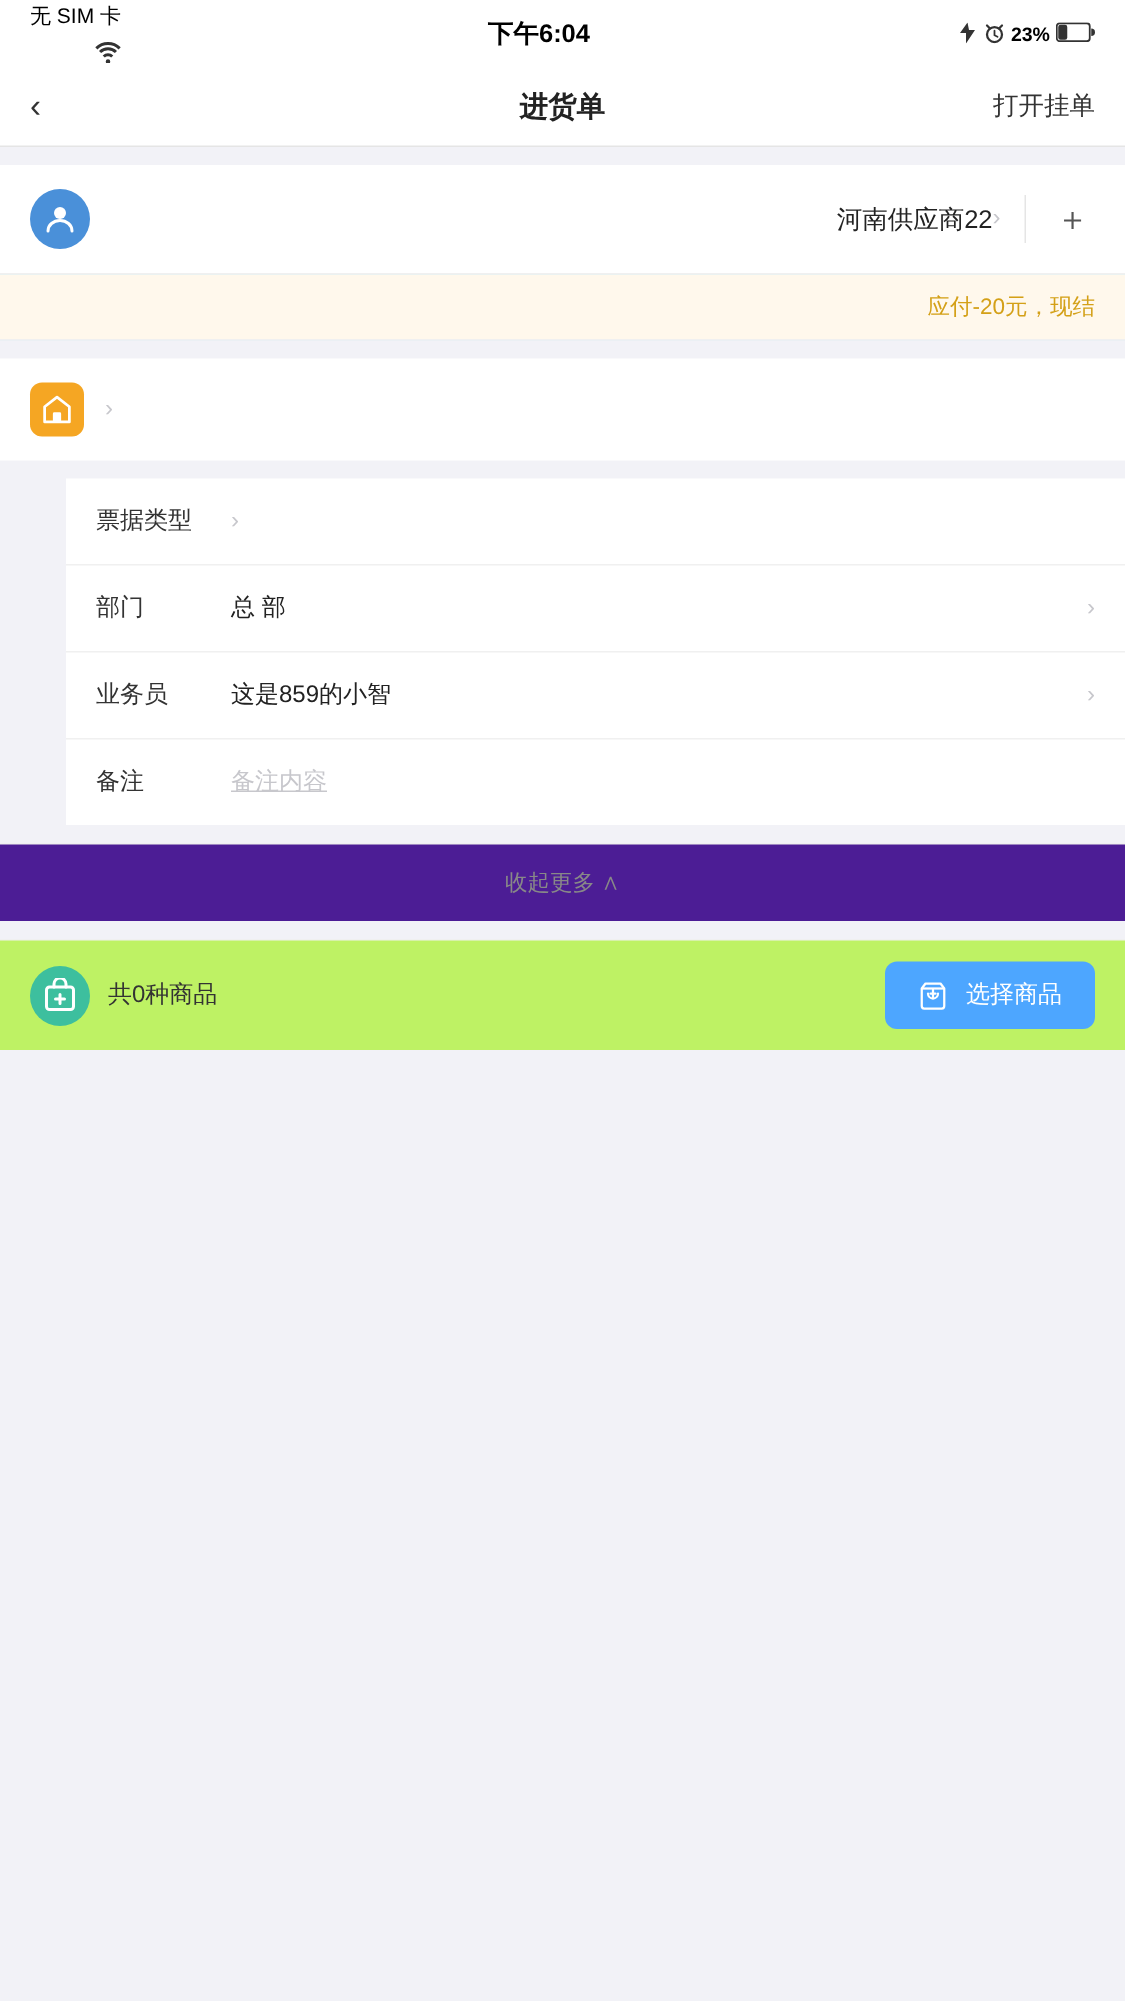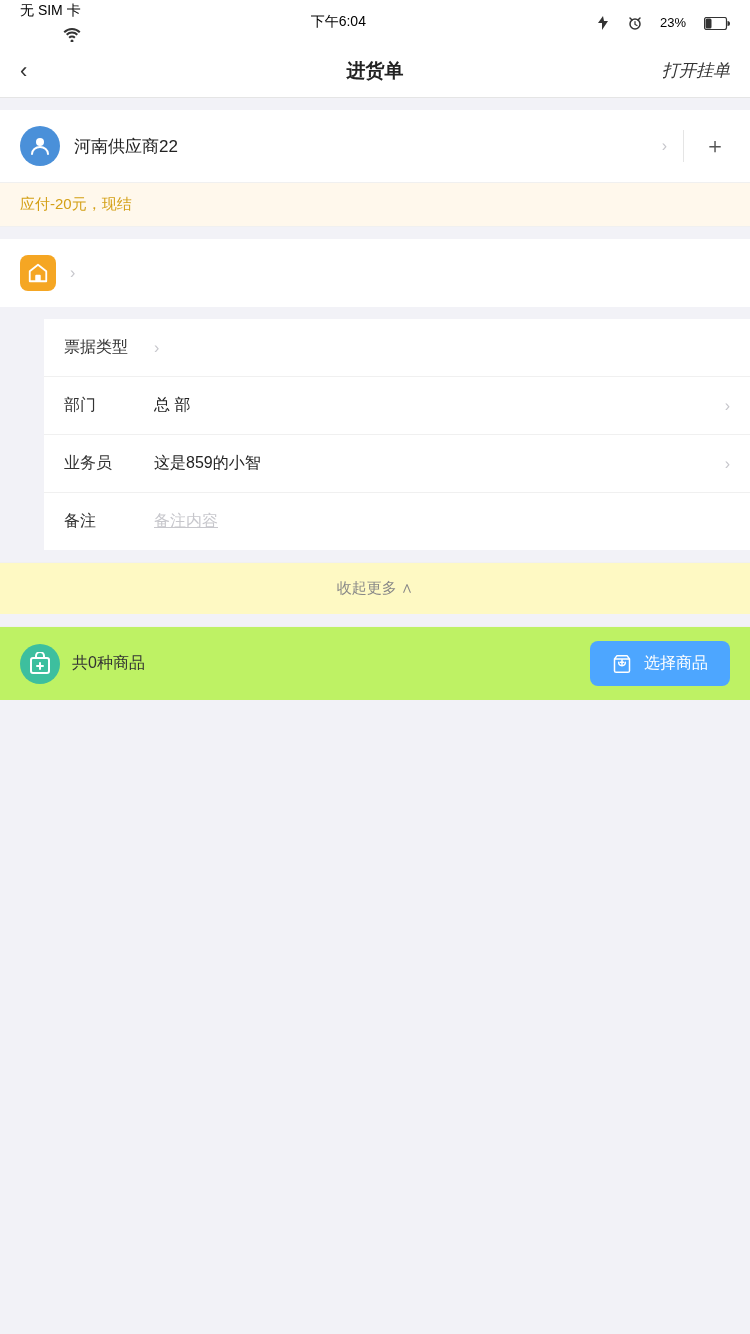--- a/index.html
+++ b/index.html
@@ -17,52 +17,52 @@
       height: 44px;
       background: #fff;
       display: flex;
       align-items: center;
       justify-content: space-between;
       padding: 0 20px;
       font-size: 15px;
       font-weight: 500;
     }
     .status-left { display: flex; align-items: flex-end; gap: 8px; font-size: 14px; flex-direction: column; }
-    .status-center { font-size: 14px; font-weight: 400; }
-    .status-right { display: flex; align-items: flex-end; gap: 18px; font-size: 13px; }
+    .status-center { font-size: 17px; font-weight: 700; }
+    .status-right { display: flex; align-items: flex-start; gap: 4px; font-size: 13px; font-weight: bold; }
     .nav-back {
       font-size: 22px;
       color: #333;
       cursor: pointer;
       padding: 4px 8px 4px 0;
     }
     .nav-title {
       font-size: 19px;
       font-weight: 700;
       color: #222;
       position: absolute;
       left: 50%;
       transform: translateX(-50%);
     }
     .nav-action {
       font-size: 17px;
       color: #333;
       font-weight: 400;
-      font-style: italic;
     }
 
     
     .section-divider {
       height: 12px;
       background: #f2f2f7;
     }
 
     
     .card {
       background: #7dd3fc;
+      text-align: right;
     }
 
     
     .supplier-row {
       display: flex;
       align-items: center;
       padding: 16px 20px;
       background: #fff;
       border-bottom: 1px solid #f0f0f0;
     }
@@ -159,21 +159,21 @@
       font-size: 16px;
       color: #222;
     }
     .form-value.placeholder {
       color: #c7c7cc;
       text-decoration: underline;
     }
 
     
     .collapse-row {
-      background: #fef9c3;
+      background: #4c1d95;
       padding: 16px 20px;
       display: flex;
       align-items: flex-start;
       justify-content: center;
       border-top: 1px solid #f0f0f0;
       margin-top: 12px;
     }
     .collapse-text {
       font-size: 15px;
       color: #888;

